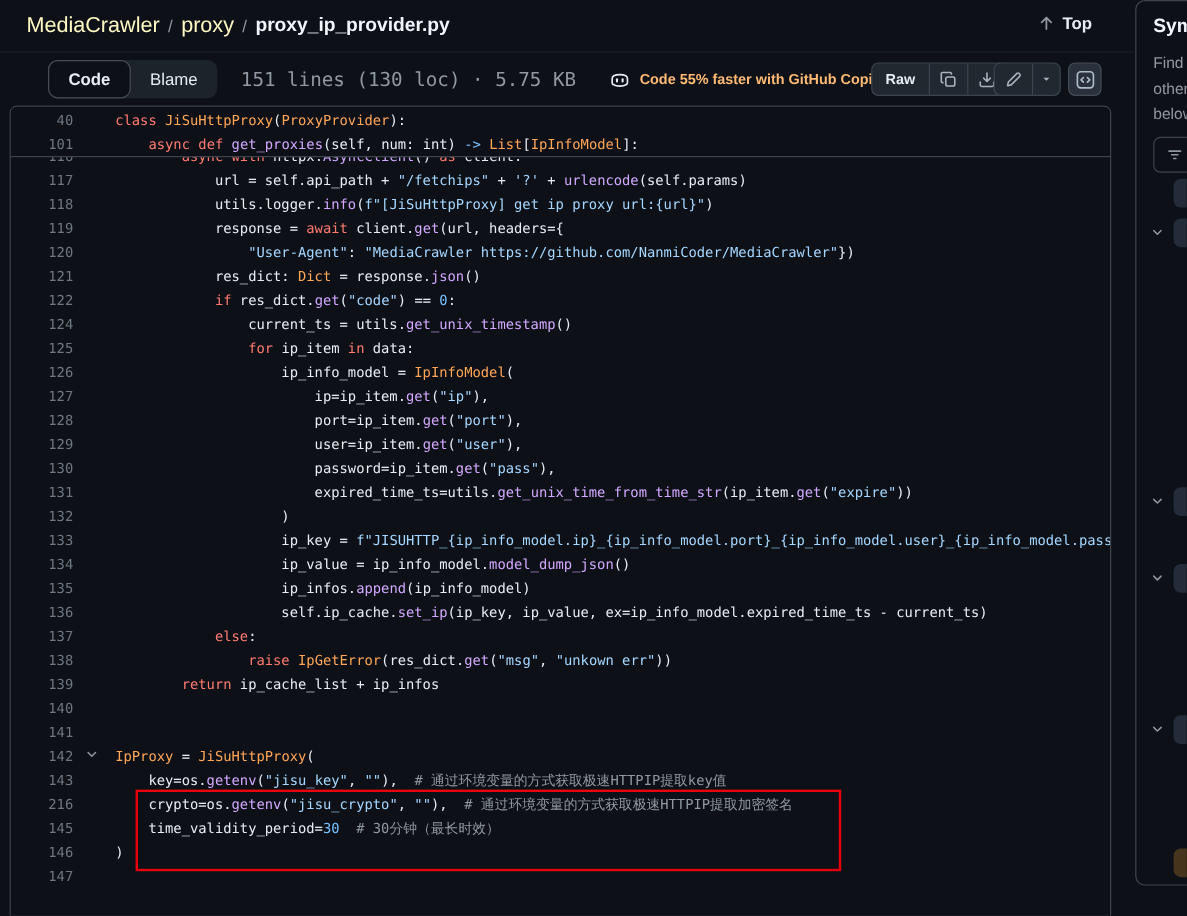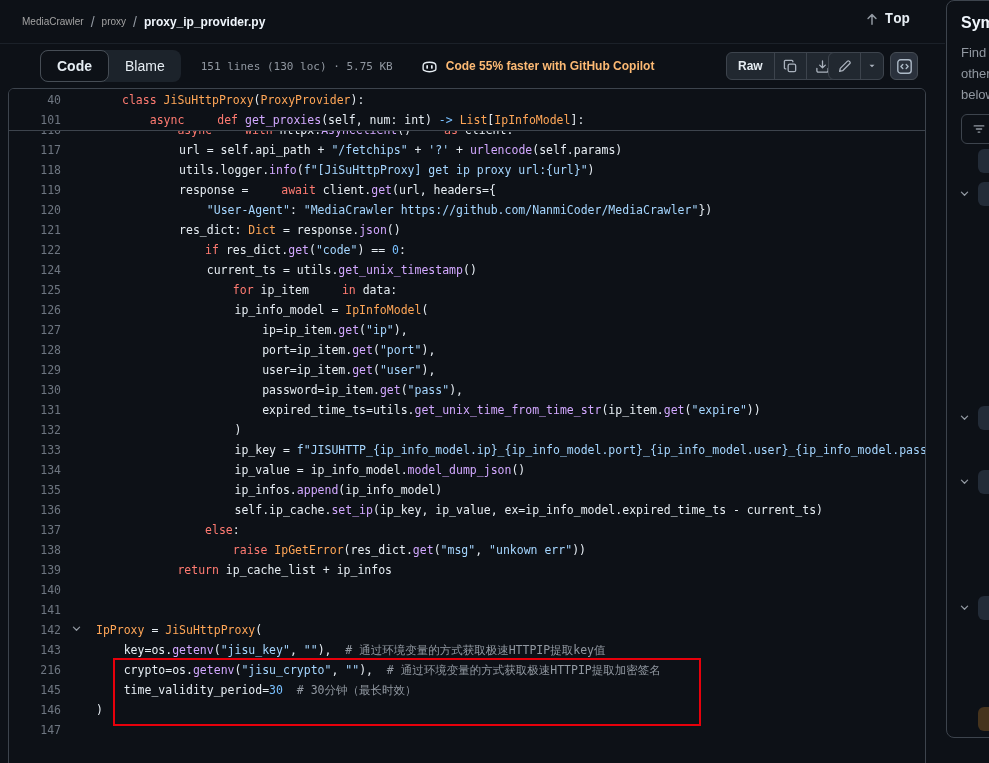--- a/index.html
+++ b/index.html
@@ -3,34 +3,34 @@
 <meta charset="utf-8">
 <style>
   html,body{margin:0;padding:0;}
   body{width:989px;height:763px;position:relative;overflow:hidden;background:#0d1117;
        font-family:"Liberation Sans",sans-serif;color:#e6edf3;}
   svg{display:block;}
 
   
   .crumb-bar{position:absolute;left:0;top:0;width:945px;height:44px;display:flex;align-items:center;
              padding-left:22px;box-sizing:border-box;border-bottom:1px solid #1b2129;background:#0d1117;}
-  .crumb-link{color:#a3a3a3;font-size:10px;text-decoration:none;cursor:pointer;}
+  .crumb-link{color:#fef9c3;font-size:18px;text-decoration:none;cursor:pointer;}
   .crumb-sep{color:#9198a1;font-size:14px;margin:0 7px;}
-  .crumb-file{color:#f0f6fc;font-size:12px;font-weight:bold;}
+  .crumb-file{color:#f0f6fc;font-size:16px;font-weight:bold;}
   .top-btn{position:absolute;right:79px;top:11px;display:flex;align-items:center;gap:6px;
-           color:#e6edf3;font-size:14px;font-weight:600;cursor:pointer;font-family:Liberation Mono, monospace;}
+           color:#e6edf3;font-size:14px;font-weight:600;cursor:pointer;}
   .top-btn .arr{color:#9198a1;}
 
   
   .toolbar{position:absolute;left:0;top:44px;width:945px;height:44px;display:flex;align-items:center;background:#0d1117;padding-left:32px;}
   .seg{margin-left:8px;display:flex;align-items:center;background:#1c232b;border-radius:8px;height:32px;}
   .seg-btn{height:32px;display:flex;align-items:center;padding:0 16px;font-size:14px;color:#e6edf3;
            border-radius:8px;box-sizing:border-box;cursor:pointer;}
   .seg-btn.active{background:#0d1117;border:1px solid #464d55;font-weight:700;}
-  .file-info{margin-left:20px;font-family:"DejaVu Sans Mono",monospace;font-size:11px;color:#9198a1;}
+  .file-info{margin-left:20px;font-family:"DejaVu Sans Mono",monospace;font-size:16px;color:#9198a1;}
   .copilot{margin-left:28px;display:flex;align-items:center;gap:8px;font-size:12px;font-weight:700;color:#fdba74;}
   .copilot .ic{color:#e6edf3;}
   .btn-group{position:absolute;top:8px;height:28px;display:flex;align-items:stretch;background:#212830;
              border:1px solid #3d444d;border-radius:6px;box-sizing:border-box;overflow:hidden;}
   .btn-seg{display:flex;align-items:center;justify-content:center;color:#aab2bd;cursor:pointer;}
   .btn-seg + .btn-seg{border-left:1px solid #3d444d;}
   .raw-label{padding:0 11px;font-size:12px;font-weight:600;color:#e6edf3;}
   .icon-seg{width:31px;}
   .grp-raw{left:726px;}
   .grp-edit{left:828px;}
@@ -43,21 +43,21 @@
               border:1px solid #3d444d;border-radius:6px 6px 0 0;background:#0d1117;overflow:hidden;}
   .rows{padding-top:31px;}
   .sticky{position:absolute;left:0;top:0;right:0;z-index:3;background:#0d1117;
           border-bottom:1px solid #3d444d;padding-top:1px;}
   .code-row{position:relative;display:flex;height:20px;align-items:center;}
   .gutter{flex:0 0 52px;text-align:right;font-family:"DejaVu Sans Mono",monospace;font-size:11.5px;
           color:#6e7681;user-select:none;cursor:pointer;}
   .code-row pre{margin:0;padding-left:35px;font-family:"DejaVu Sans Mono",monospace;
                 font-size:11.5px;line-height:20px;white-space:pre;}
   .row-chevron{position:absolute;left:62px;top:3px;color:#9198a1;cursor:pointer;}
-  .tk-k{color:#ff7b72;margin-left:26px;} .tk-f{color:#d2a8ff;} .tk-s{color:#a5d6ff;} .tk-t{color:#ffa657;}
+  .tk-k{color:#ff7b72;} .tk-f{color:#d2a8ff;} .tk-s{color:#a5d6ff;} .tk-t{color:#ffa657;}
   .tk-n{color:#79c0ff;} .tk-c{color:#9198a1;} .tk-p{color:#e6edf3;}
 
   
   .annotation-box{position:absolute;z-index:10;border:2px solid #e7000b;pointer-events:none;}
 
   
   .sidebar{position:absolute;left:946px;top:0;width:140px;height:738px;box-sizing:border-box;
            border:1px solid #3d444d;border-radius:8px;background:#0d1117;}
   .sb-heading{padding:13px 0 0 14px;font-size:16px;font-weight:bold;color:#f0f6fc;}
   .sb-desc{margin:10px 0 0 14px;font-size:13px;line-height:21px;color:#9198a1;}

